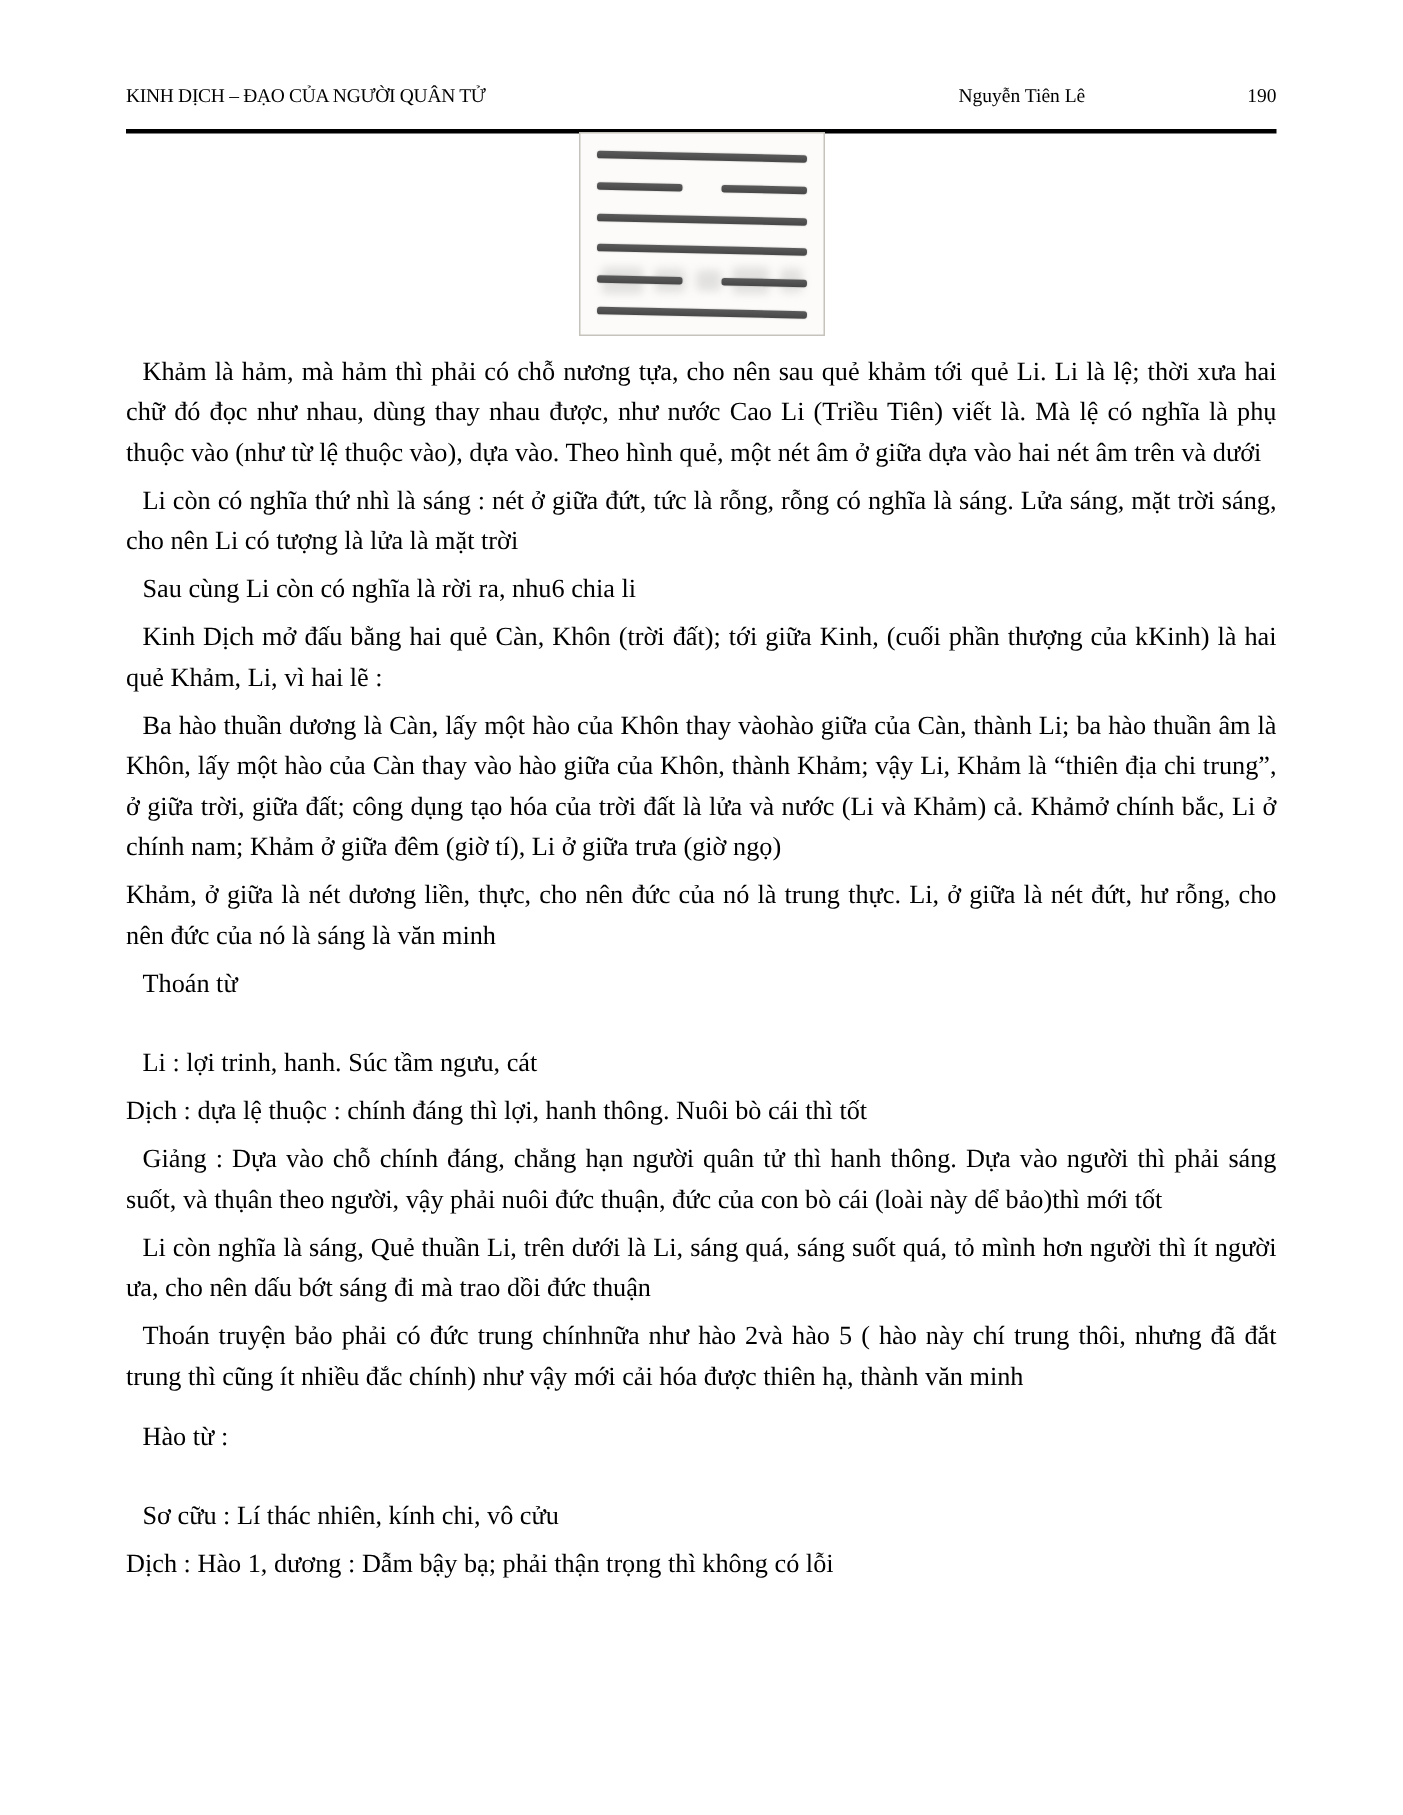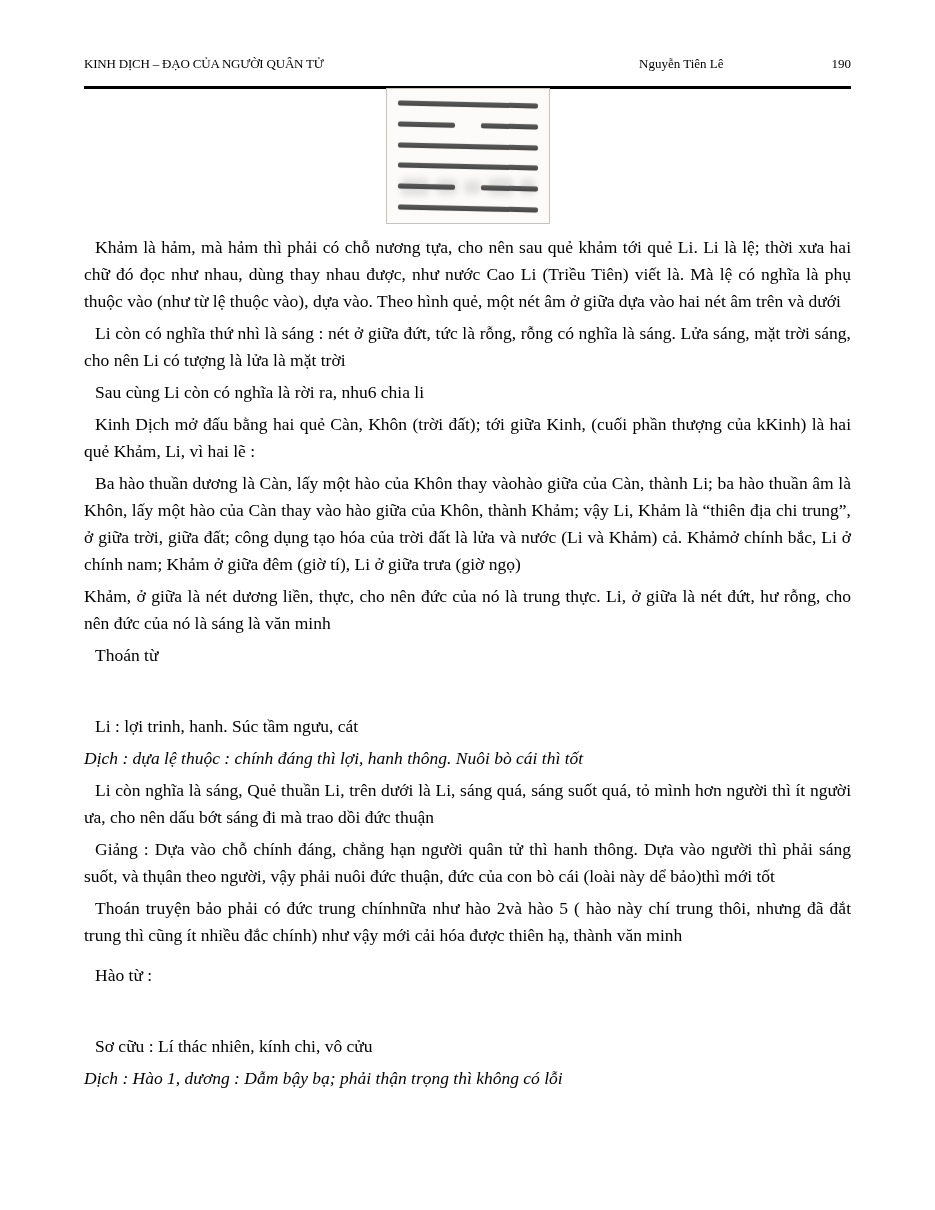--- a/index.html
+++ b/index.html
@@ -65,22 +65,22 @@
   .bleed span:nth-child(5){width:18px;}
 
   
   .textblock { margin-top:10px; }
   .textblock p {
     margin:0 0 5px 0;
     font-size:17.5px; line-height:27px;
     text-align:justify;
   }
   p.indent { text-indent:11px; }
-  p.it { font-style:italic; }
-  p.gap-top { margin-top:44px; }
+  p.it { }
+  p.gap-top { margin-top:26px; }
   p.gap-top-sm { margin-top:13px; }
   .lead-it { }
 </style>
 </head>
 <body>
 
 <div class="page">
 
   <div class="hdr">
     <span class="title">KINH DỊCH – ĐẠO CỦA NGƯỜI QUÂN TỬ</span>
@@ -127,21 +127,21 @@
   <div class="textblock">
     <p class="indent">Khảm là hảm, mà hảm thì phải có chỗ nương tựa, cho nên sau quẻ khảm tới quẻ Li. Li là lệ; thời xưa hai chữ đó đọc như nhau, dùng thay nhau được, như nước Cao Li (Triều Tiên) viết là. Mà lệ có nghĩa là phụ thuộc vào (như từ lệ thuộc vào), dựa vào. Theo hình quẻ, một nét âm ở giữa dựa vào hai nét âm trên và dưới</p>
     <p class="indent">Li còn có nghĩa thứ nhì là sáng : nét ở giữa đứt, tức là rỗng, rỗng có nghĩa là sáng. Lửa sáng, mặt trời sáng, cho nên Li có tượng là lửa là mặt trời</p>
     <p class="indent">Sau cùng Li còn có nghĩa là rời ra, nhu6 chia li</p>
     <p class="indent">Kinh Dịch mở đấu bằng hai quẻ Càn, Khôn (trời đất); tới giữa Kinh, (cuối phần thượng của kKinh) là hai quẻ Khảm, Li, vì hai lẽ :</p>
     <p class="indent">Ba hào thuần dương là Càn, lấy một hào của Khôn thay vàohào giữa của Càn, thành Li; ba hào thuần âm là Khôn, lấy một hào của Càn thay vào hào giữa của Khôn, thành Khảm; vậy Li, Khảm là “thiên địa chi trung”, ở giữa trời, giữa đất; công dụng tạo hóa của trời đất là lửa và nước (Li và Khảm) cả. Khảmở chính bắc, Li ở chính nam; Khảm ở giữa đêm (giờ tí), Li ở giữa trưa (giờ ngọ)</p>
     <p>                          <span>Khảm, ở giữa là nét dương liền, thực, cho nên đức của nó là trung thực. Li, ở giữa là nét đứt, hư rỗng, cho nên đức của nó là sáng là văn minh</span></p>
     <p class="indent">Thoán từ</p>
     <p class="indent gap-top">Li : lợi trinh, hanh. Súc tầm ngưu, cát</p>
     <p class="it">Dịch : dựa lệ thuộc : chính đáng thì lợi, hanh thông. Nuôi bò cái thì tốt</p>
+    <p class="indent">Giảng : Dựa vào chỗ chính đáng, chẳng hạn người quân tử thì hanh thông. Dựa vào người thì phải sáng suốt, và thụân theo người, vậy phải nuôi đức thuận, đức của con bò cái (loài này dể bảo)thì mới tốt</p>
     <p class="indent">Li còn nghĩa là sáng, Quẻ thuần Li, trên dưới là Li, sáng quá, sáng suốt quá, tỏ mình hơn người thì ít người ưa, cho nên dấu bớt sáng đi mà trao dồi đức thuận</p>
-    <p class="indent">Giảng : Dựa vào chỗ chính đáng, chẳng hạn người quân tử thì hanh thông. Dựa vào người thì phải sáng suốt, và thụân theo người, vậy phải nuôi đức thuận, đức của con bò cái (loài này dể bảo)thì mới tốt</p>
     <p class="indent"><span class="lead-it">Thoán truyện</span><span> bảo phải có đức trung chínhnữa như hào 2và hào 5 ( hào này chí trung thôi, nhưng đã đắt trung thì cũng ít nhiều đắc chính) như vậy mới cải hóa được thiên hạ, thành văn minh</span></p>
     <p class="indent gap-top-sm">Hào từ :</p>
     <p class="indent gap-top">Sơ cữu : Lí thác nhiên, kính chi, vô cửu</p>
     <p class="it">Dịch : Hào 1, dương : Dẫm bậy bạ; phải thận trọng thì không có lỗi</p>
   </div>
 
 </div>
 
 </body></html>

